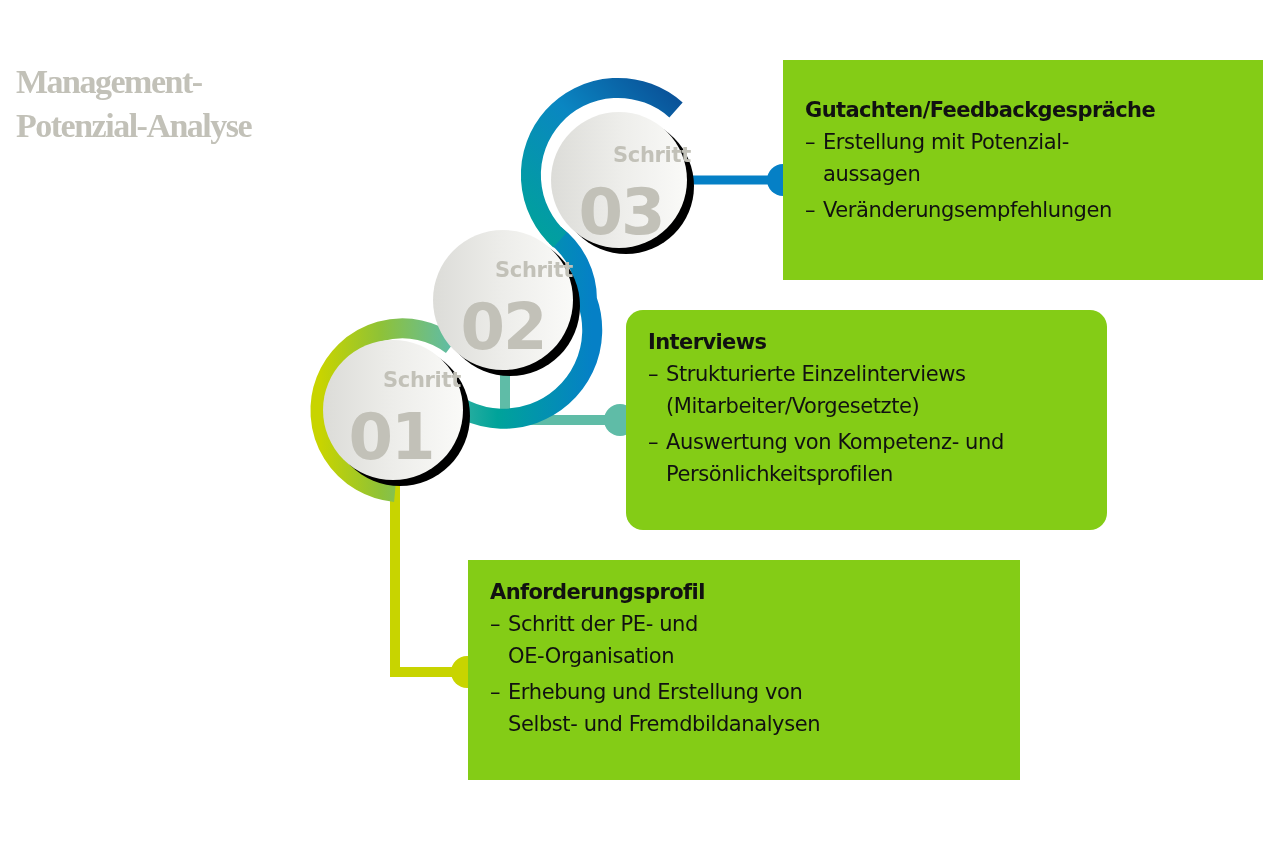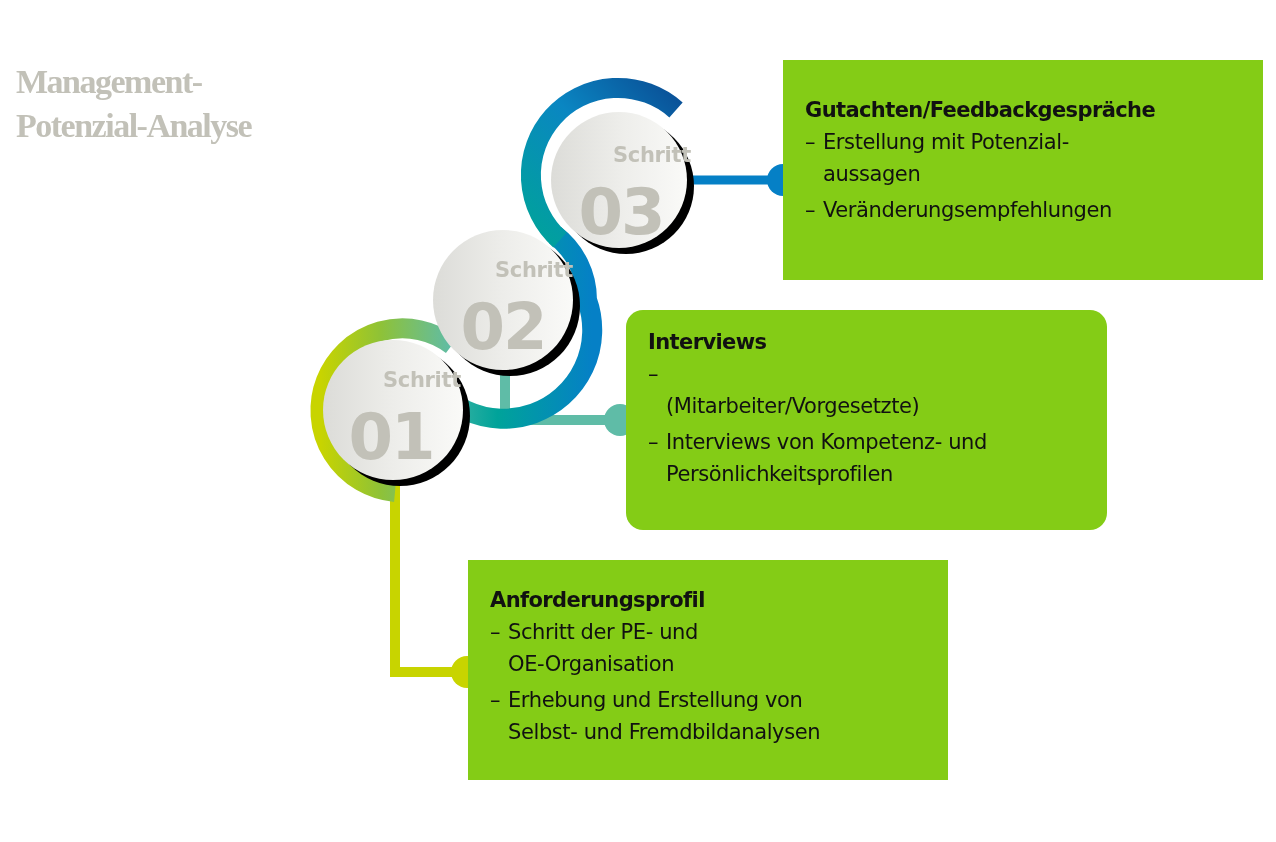--- a/index.html
+++ b/index.html
@@ -91,24 +91,24 @@
   <h3>Gutachten/Feedbackgespräche</h3>
   <ul>
     <li><span class="dash">–</span><span>Erstellung mit Potenzial-</span><br><span>aussagen</span></li>
     <li><span class="dash">–</span><span>Veränderungsempfehlungen</span></li>
   </ul>
 </div>
 
 <div class="box" style="left:626px;top:310px;width:481px;height:220px;padding-top:20px;border-radius:17px;">
   <h3>Interviews</h3>
   <ul>
-    <li><span class="dash">–</span><br><span>(Mitarbeiter/Vorgesetzte)</span></li>
-    <li><span class="dash">–</span><span>Interviews von Kompetenz- und</span><br><span>Persönlichkeitsprofilen</span></li>
+    <li><span class="dash">–</span><span>Strukturierte Einzelinterviews</span><br><span>(Mitarbeiter/Vorgesetzte)</span></li>
+    <li><span class="dash">–</span><span>Auswertung von Kompetenz- und</span><br><span>Persönlichkeitsprofilen</span></li>
   </ul>
 </div>
 
-<div class="box" style="left:468px;top:560px;width:480px;height:220px;padding-top:28px;">
+<div class="box" style="left:468px;top:560px;width:552px;height:220px;padding-top:20px;">
   <h3>Anforderungsprofil</h3>
   <ul>
     <li><span class="dash">–</span><span>Schritt der PE- und</span><br><span>OE-Organisation</span></li>
     <li><span class="dash">–</span><span>Erhebung und Erstellung von</span><br><span>Selbst- und Fremdbildanalysen</span></li>
   </ul>
 </div>
 
 </body></html>

